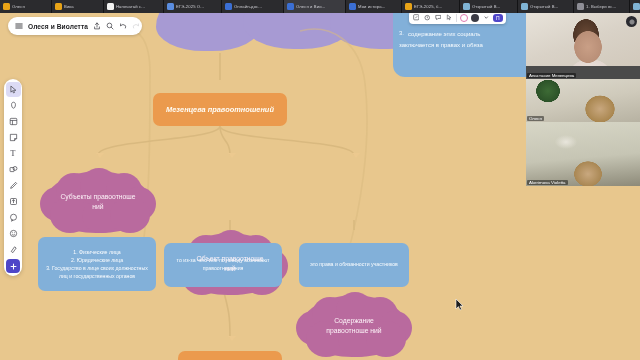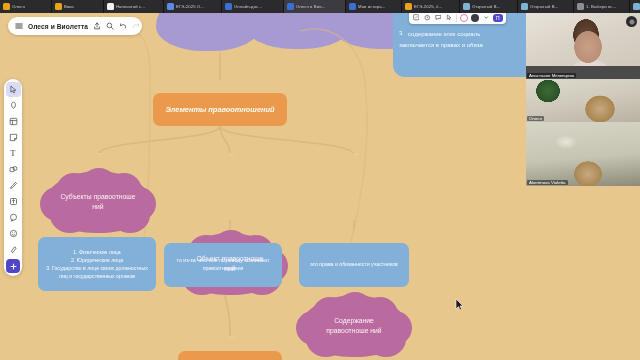--- a/index.html
+++ b/index.html
@@ -317,21 +317,21 @@
       <path d="M120 20 C140 10, 150 30, 150 60 C150 120, 150 200, 140 250" stroke="#d9b97f" stroke-width="1.6" fill="none" opacity=".55"></path>
       <path d="M300 18 C330 10, 360 28, 365 70 C372 130, 360 200, 345 250" stroke="#d9b97f" stroke-width="1.6" fill="none" opacity=".55"></path>
     </svg>
 
     <div class="arrow" style="left:96px;  top:140px;"></div>
     <div class="arrow" style="left:228px; top:140px;"></div>
     <div class="arrow" style="left:352px; top:140px;"></div>
     <div class="arrow" style="left:228px; top:323px;"></div>
 
     <div class="node node-root">
-      <span class="ntext">Элементы правоотношений</span>
+      <span class="ntext">Мезенцева правоотношений</span>
     </div>
 
     <div class="node cloud cl1" style="border-radius:50% 50% 48% 48% / 56% 56% 44% 44%;">
       <div class="lobes">
         <i style="left:-4px;  top:16px; width:34px; height:34px;"></i>
         <i style="left:12px;  top:2px;  width:36px; height:36px;"></i>
         <i style="left:36px;  top:-3px; width:38px; height:38px;"></i>
         <i style="left:62px;  top:2px;  width:36px; height:36px;"></i>
         <i style="left:78px;  top:16px; width:34px; height:34px;"></i>
         <i style="left:6px;   top:26px; width:40px; height:36px;"></i>

